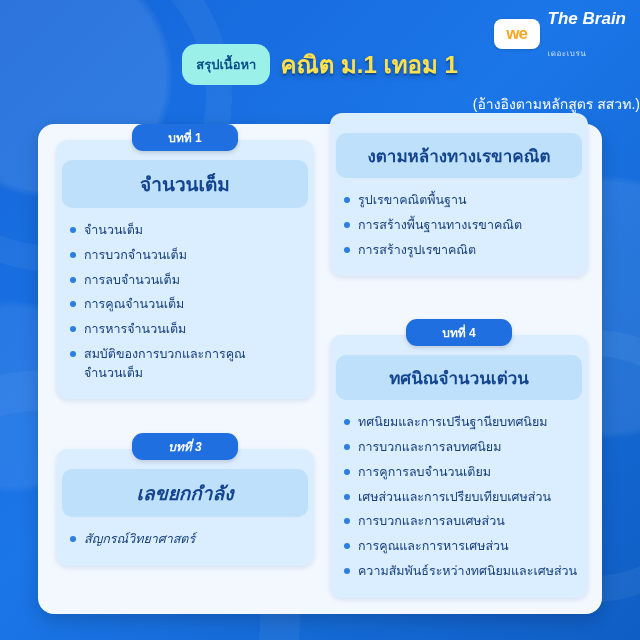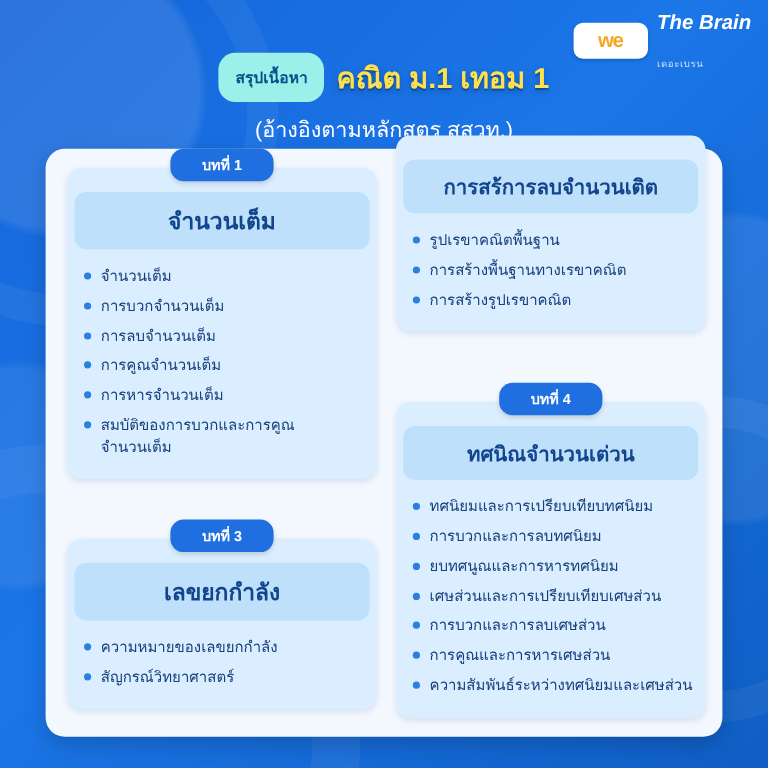--- a/index.html
+++ b/index.html
@@ -26,21 +26,21 @@
   .s2{width:220px;height:220px;right:-90px;top:330px;}
   .s3{width:420px;height:420px;left:-200px;bottom:-230px;border-width:40px;}
 
   
   .logo{
     position:absolute;top:10px;right:14px;
     display:flex;align-items:center;gap:8px;
   }
   .logo-we{
     background:#ffffff;border-radius:8px;
-    width:62px;height:30px;
+    width:46px;height:30px;
     display:flex;align-items:center;justify-content:center;
     box-shadow:0 1px 3px rgba(0,0,0,.15);
   }
   .logo-we span{
     color:#f5a623;font-weight:bold;font-size:17px;letter-spacing:-1px;
   }
   .logo-brain{line-height:1.05;}
   .logo-brain .lb1{
     color:#ffffff;font-style:italic;font-weight:bold;font-size:17px;
     display:block;
@@ -58,37 +58,37 @@
     background:#9bf0ea;color:#0b4f8a;
     border-radius:14px;padding:10px 14px;
     font-size:13px;font-weight:bold;white-space:nowrap;
   }
   .main-title{
     color:#ffe14d;font-size:24px;font-weight:bold;
     text-shadow:0 2px 0 #0a4fa0,0 3px 6px rgba(0,0,0,.25);
     white-space:nowrap;
   }
   .subtitle{
-    margin-top:8px;color:#ffffff;font-size:18px;
+    margin-top:8px;color:#ffffff;font-size:14px;text-align:right;
   }
 
   
   .board{
     position:absolute;left:38px;top:124px;width:564px;height:490px;
     background:#f3f8ff;border-radius:16px;
     box-shadow:0 6px 18px rgba(0,0,0,.18);
   }
   .col{position:absolute;}
   .col-left{left:18px;top:0;width:258px;}
   .col-right{left:292px;top:0;width:258px;}
 
   .card{position:relative;margin-bottom:14px;}
   .chapter-tag{
     position:relative;z-index:3;margin:0 auto;
-    width:86px;text-align:center;
+    width:106px;text-align:center;
     background:#1f6fe0;color:#ffffff;
     font-size:12px;font-weight:bold;
     border-radius:11px;padding:4px 0;
     box-shadow:0 2px 4px rgba(0,0,0,.15);
   }
   .card-body{
     margin-top:-11px;
     background:#dbeeff;border-radius:12px;
     padding:20px 0 10px 0;
     box-shadow:0 2px 5px rgba(20,60,120,.12);
@@ -151,54 +151,53 @@
             <li>จำนวนเต็ม</li>
             <li>การบวกจำนวนเต็ม</li>
             <li>การลบจำนวนเต็ม</li>
             <li>การคูณจำนวนเต็ม</li>
             <li>การหารจำนวนเต็ม</li>
             <li>สมบัติของการบวกและการคูณจำนวนเต็ม</li>
           </ul>
         </div>
       </div>
 
-      <div class="card" style="margin-top:34px;">
+      <div class="card" style="margin-top:34px;font-style:italic;">
         <div class="chapter-tag">บทที่ 3</div>
         <div class="card-body">
           <div class="card-head">เลขยกกำลัง</div>
           <ul class="items">
-            <li>ความหมายของเลขยกกำลัง</li>
             <li>สัญกรณ์วิทยาศาสตร์</li>
           </ul>
         </div>
       </div>
 
     </div>
 
     <div class="col col-right">
 
       <div class="card">
         <div class="card-body">
-          <div class="card-head wide">การสร้การลบจำนวนเติต</div>
+          <div class="card-head wide">งตามหล้างทางเรขาคณิต</div>
           <ul class="items">
             <li>รูปเรขาคณิตพื้นฐาน</li>
             <li>การสร้างพื้นฐานทางเรขาคณิต</li>
             <li>การสร้างรูปเรขาคณิต</li>
           </ul>
         </div>
       </div>
 
       <div class="card" style="margin-top:43px;">
         <div class="chapter-tag">บทที่ 4</div>
         <div class="card-body">
           <div class="card-head wide">ทศนิณจำนวนเต่วน</div>
           <ul class="items">
-            <li>ทศนิยมและการเปรียบเทียบทศนิยม</li>
+            <li>ทศนิยมและการเปรีนฐานียบทศนิยม</li>
             <li>การบวกและการลบทศนิยม</li>
-            <li>ยบทศนูณและการหารทศนิยม</li>
+            <li>การคูการลบจำนวนเติยม</li>
             <li>เศษส่วนและการเปรียบเทียบเศษส่วน</li>
             <li>การบวกและการลบเศษส่วน</li>
             <li>การคูณและการหารเศษส่วน</li>
             <li>ความสัมพันธ์ระหว่างทศนิยมและเศษส่วน</li>
           </ul>
         </div>
       </div>
 
     </div>
 

